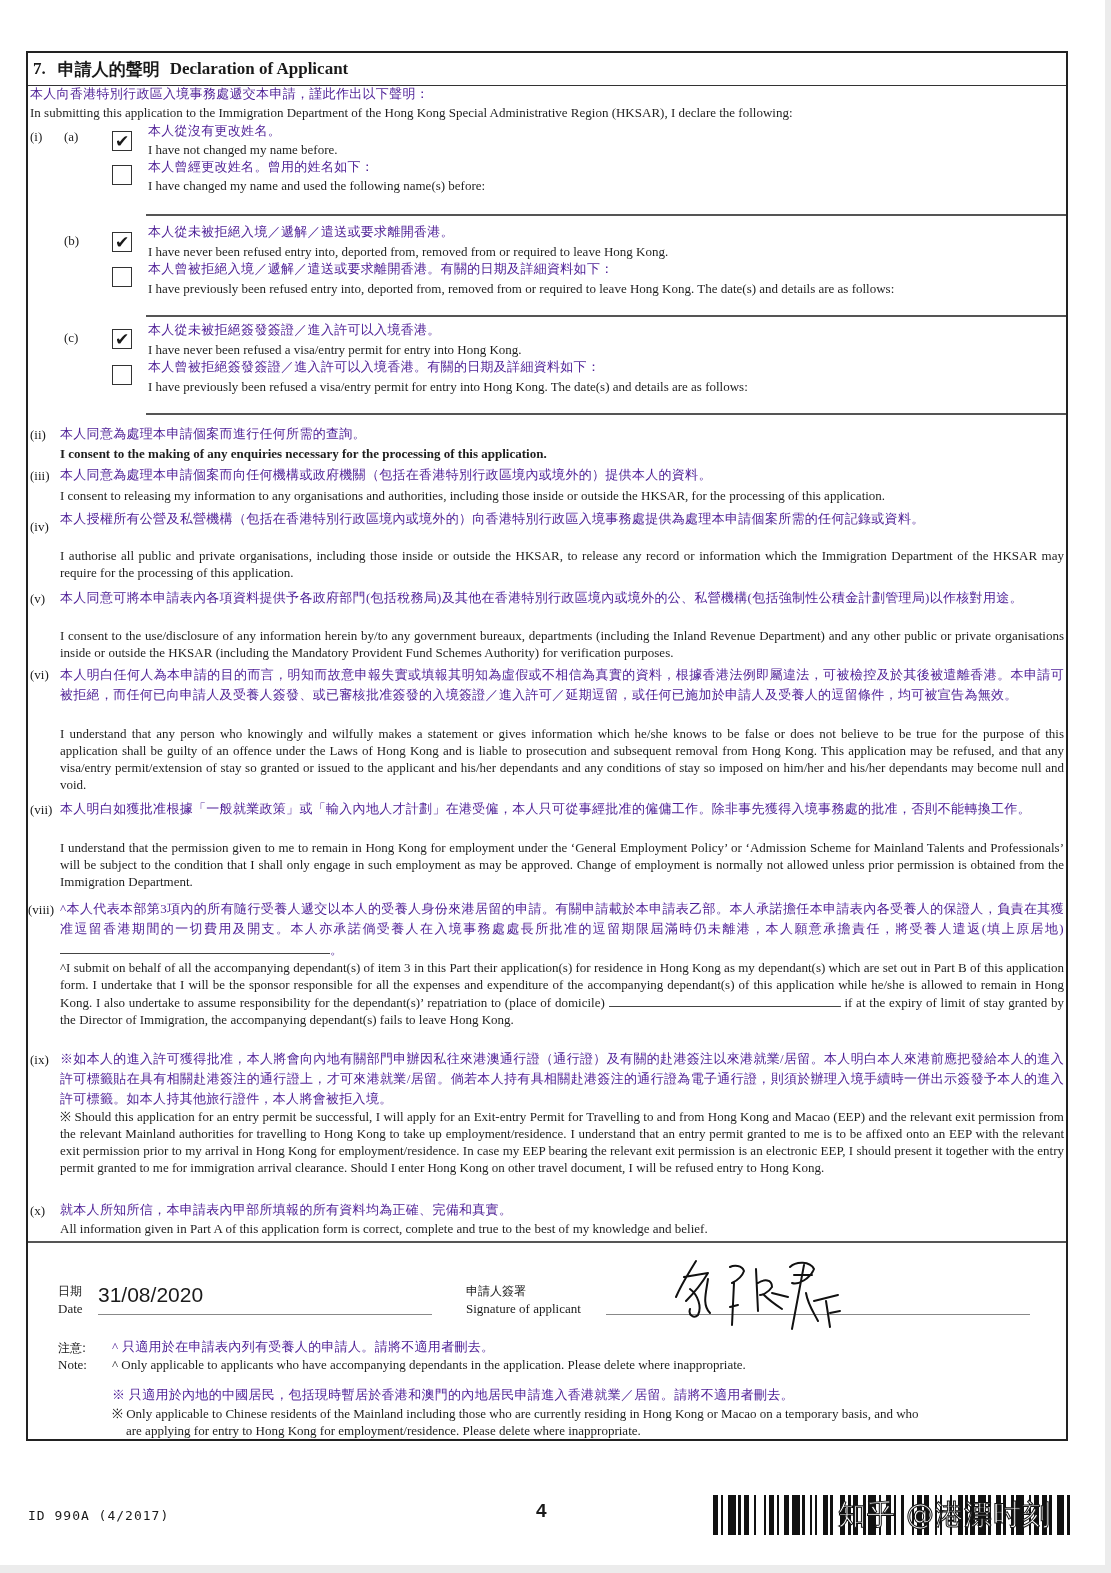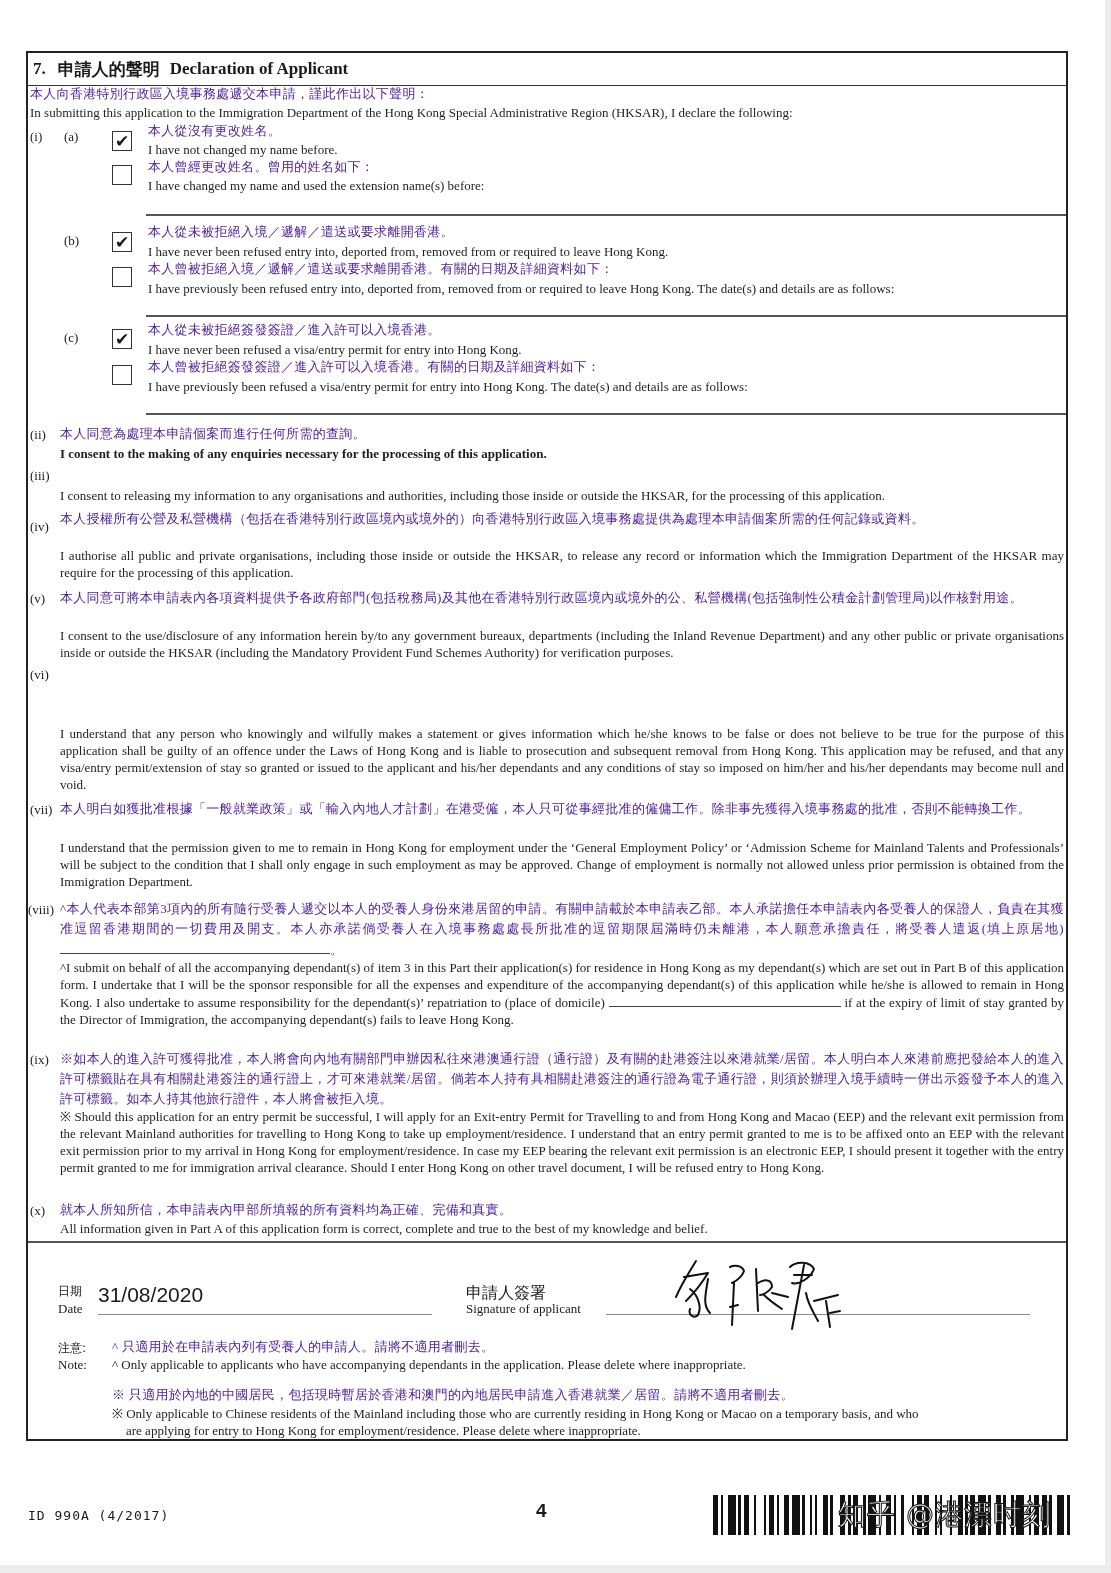--- a/index.html
+++ b/index.html
@@ -63,21 +63,21 @@
   <div class="abs lbl" style="left:36px; top:76px;">(a)</div>
   <div class="cbox" style="left:84px; top:78px;">
       <span>✔</span>
     </div>
   <div class="abs zht" style="left:120px; top:69px;">本人從沒有更改姓名。</div>
   <div class="abs ent" style="left:120px; top:88px;">I have not changed my name before.</div>
   <div class="cbox" style="left:84px; top:112px;">
       <span></span>
     </div>
   <div class="abs zht" style="left:120px; top:105px;">本人曾經更改姓名。曾用的姓名如下：</div>
-  <div class="abs ent" style="left:120px; top:124px;">I have changed my name and used the extension name(s) before:</div>
+  <div class="abs ent" style="left:120px; top:124px;">I have changed my name and used the following name(s) before:</div>
   <div class="abs ent" style="left:120px; top:142px; width:918px; height:18px;"></div>
   <div class="hline thick" style="left:118px; width:920px; top:161px;"></div>
 
   <div class="abs lbl" style="left:36px; top:180px;">(b)</div>
   <div class="cbox" style="left:84px; top:179px;">
       <span>✔</span>
     </div>
   <div class="abs zht" style="left:120px; top:170px;">本人從未被拒絕入境／遞解／遣送或要求離開香港。</div>
   <div class="abs ent" style="left:120px; top:190px;">I have never been refused entry into, deported from, removed from or required to leave Hong Kong.</div>
   <div class="cbox" style="left:84px; top:214px;">
@@ -100,31 +100,33 @@
   <div class="abs zht" style="left:120px; top:305px;">本人曾被拒絕簽發簽證／進入許可以入境香港。有關的日期及詳細資料如下：</div>
   <div class="abs ent" style="left:120px; top:325px;">I have previously been refused a visa/entry permit for entry into Hong Kong.   The date(s) and details are as follows:</div>
   <div class="abs ent" style="left:120px; top:341px; width:918px; height:18px;"></div>
   <div class="hline thick" style="left:118px; width:920px; top:360px;"></div>
 
   <div class="sec-lbl" style="top:374px;">(ii)</div>
   <div class="para zht" style="top:372px;">本人同意為處理本申請個案而進行任何所需的查詢。</div>
   <div class="para ent" style="top:392px;font-weight:bold;">I consent to the making of any enquiries necessary for the processing of this application.</div>
 
   <div class="sec-lbl" style="top:415px;">(iii)</div>
+  <div class="para zht" style="top:413px;">本人同意為處理本申請個案而向任何機構或政府機關（包括在香港特別行政區境內或境外的）提供本人的資料。</div>
   <div class="para ent" style="top:434px;">I consent to releasing my information to any organisations and authorities, including those inside or outside the HKSAR, for the processing of this application.</div>
 
   <div class="sec-lbl" style="top:458px;margin-top:8px;">(iv)</div>
   <div class="para zht just" style="top:456px; line-height:20px;">本人授權所有公營及私營機構（包括在香港特別行政區境內或境外的）向香港特別行政區入境事務處提供為處理本申請個案所需的任何記錄或資料。</div>
   <div class="para ent just" style="top:494px;">I authorise all public and private organisations, including those inside or outside the HKSAR, to release any record or information which the Immigration Department of the HKSAR may require for the processing of this application.</div>
 
   <div class="sec-lbl" style="top:538px;">(v)</div>
   <div class="para zht just" style="top:535px; line-height:20px;">本人同意可將本申請表內各項資料提供予各政府部門(包括稅務局)及其他在香港特別行政區境內或境外的公、私營機構(包括強制性公積金計劃管理局)以作核對用途。</div>
   <div class="para ent just" style="top:574px;">I consent to the use/disclosure of any information herein by/to any government bureaux, departments (including the Inland Revenue Department) and any other public or private organisations inside or outside the HKSAR (including the Mandatory Provident Fund Schemes Authority) for verification purposes.</div>
 
   <div class="sec-lbl" style="top:614px;">(vi)</div>
+  <div class="para zht just" style="top:612px; line-height:20px;">本人明白任何人為本申請的目的而言，明知而故意申報失實或填報其明知為虛假或不相信為真實的資料，根據香港法例即屬違法，可被檢控及於其後被遣離香港。本申請可被拒絕，而任何已向申請人及受養人簽發、或已審核批准簽發的入境簽證／進入許可／延期逗留，或任何已施加於申請人及受養人的逗留條件，均可被宣告為無效。</div>
   <div class="para ent just" style="top:672px;">I understand that any person who knowingly and wilfully makes a statement or gives information which he/she knows to be false or does not believe to be true for the purpose of this application shall be guilty of an offence under the Laws of Hong Kong and is liable to prosecution and subsequent removal from Hong Kong. This application may be refused, and that any visa/entry permit/extension of stay so granted or issued to  the applicant and his/her dependants and any conditions of stay so imposed on him/her and his/her dependants may become null and void.</div>
 
   <div class="sec-lbl" style="top:749px;">(vii)</div>
   <div class="para zht just" style="top:746px; line-height:20px;">本人明白如獲批准根據「一般就業政策」或「輸入內地人才計劃」在港受僱，本人只可從事經批准的僱傭工作。除非事先獲得入境事務處的批准，否則不能轉換工作。</div>
   <div class="para ent just" style="top:786px;">I understand that the permission given to me to remain in Hong Kong for employment under the ‘General Employment Policy’ or ‘Admission Scheme for Mainland Talents and Professionals’ will be subject to the condition that I shall only engage in such employment as may be approved.    Change of employment is normally not allowed unless prior permission is obtained from the Immigration Department.</div>
 
   <div class="sec-lbl" style="top:849px; left:0;">(viii)</div>
   <div class="para zht just" style="top:846px; line-height:20px;">
     <span>^本人代表本部第3項內的所有隨行受養人遞交以本人的受養人身份來港居留的申請。有關申請載於本申請表乙部。本人承諾擔任本申請表內各受養人的保證人，負責在其獲准逗留香港期間的一切費用及開支。本人亦承諾倘受養人在入境事務處處長所批准的逗留期限屆滿時仍未離港，本人願意承擔責任，將受養人遣返(填上原居地)</span><span class="underline" style="width:270px; height:14px;"></span><span>。</span>
   </div>
@@ -142,21 +144,21 @@
   <div class="para zht" style="top:1148px;">就本人所知所信，本申請表內甲部所填報的所有資料均為正確、完備和真實。</div>
   <div class="para ent" style="top:1167px;">All information given in Part A of this application form is correct, complete and true to the best of my knowledge and belief.</div>
 
   <div class="hline thick" style="left:0; width:1038px; top:1188px;"></div>
 
   <div class="abs zh" style="left:30px; top:1230px; font-size:12px;">日期</div>
   <div class="abs" style="left:30px; top:1248px; font-size:13px;">Date</div>
   <div class="abs" style="left:70px; top:1230px; font-family:'Liberation Sans', sans-serif; font-size:21px;">31/08/2020</div>
   <div class="sig-line" style="left:70px; width:334px; top:1261px;"></div>
 
-  <div class="abs zh" style="left:438px; top:1230px; font-size:16px;">申請人簽署</div>
+  <div class="abs zh" style="left:438px; top:1230px; font-size:12px;">申請人簽署</div>
   <div class="abs" style="left:438px; top:1248px; font-size:13px;">Signature of applicant</div>
   <div class="sig-line" style="left:578px; width:424px; top:1261px;"></div>
   <svg class="abs" style="left:640px; top:1196px;" width="190" height="100" viewBox="0 0 190 100">
     <g fill="none" stroke="#111" stroke-width="2" stroke-linecap="round" stroke-linejoin="round">
       <path d="M28 12 C22 22 14 34 8 48 M16 28 L40 24 C34 34 26 44 18 52 M22 40 C30 46 34 58 30 66 C26 70 20 66 22 60 M40 30 C38 44 34 56 42 64"></path>
       <path d="M62 18 C66 16 74 16 76 22 C74 28 68 32 64 34 M66 34 L64 76 M62 58 L70 56"></path>
       <path d="M88 20 L90 62 M90 34 C96 30 104 30 104 38 C100 44 94 46 92 46 M96 46 C102 52 108 56 114 60 M104 44 L120 48"></path>
       <path d="M122 18 C128 12 142 12 146 20 C142 30 130 36 124 34 M126 26 L144 26 M136 16 L124 80 M138 44 C140 56 146 64 150 72 M146 52 L170 46 M158 52 L162 78 M162 64 L172 62"></path>
     </g>
   </svg>

